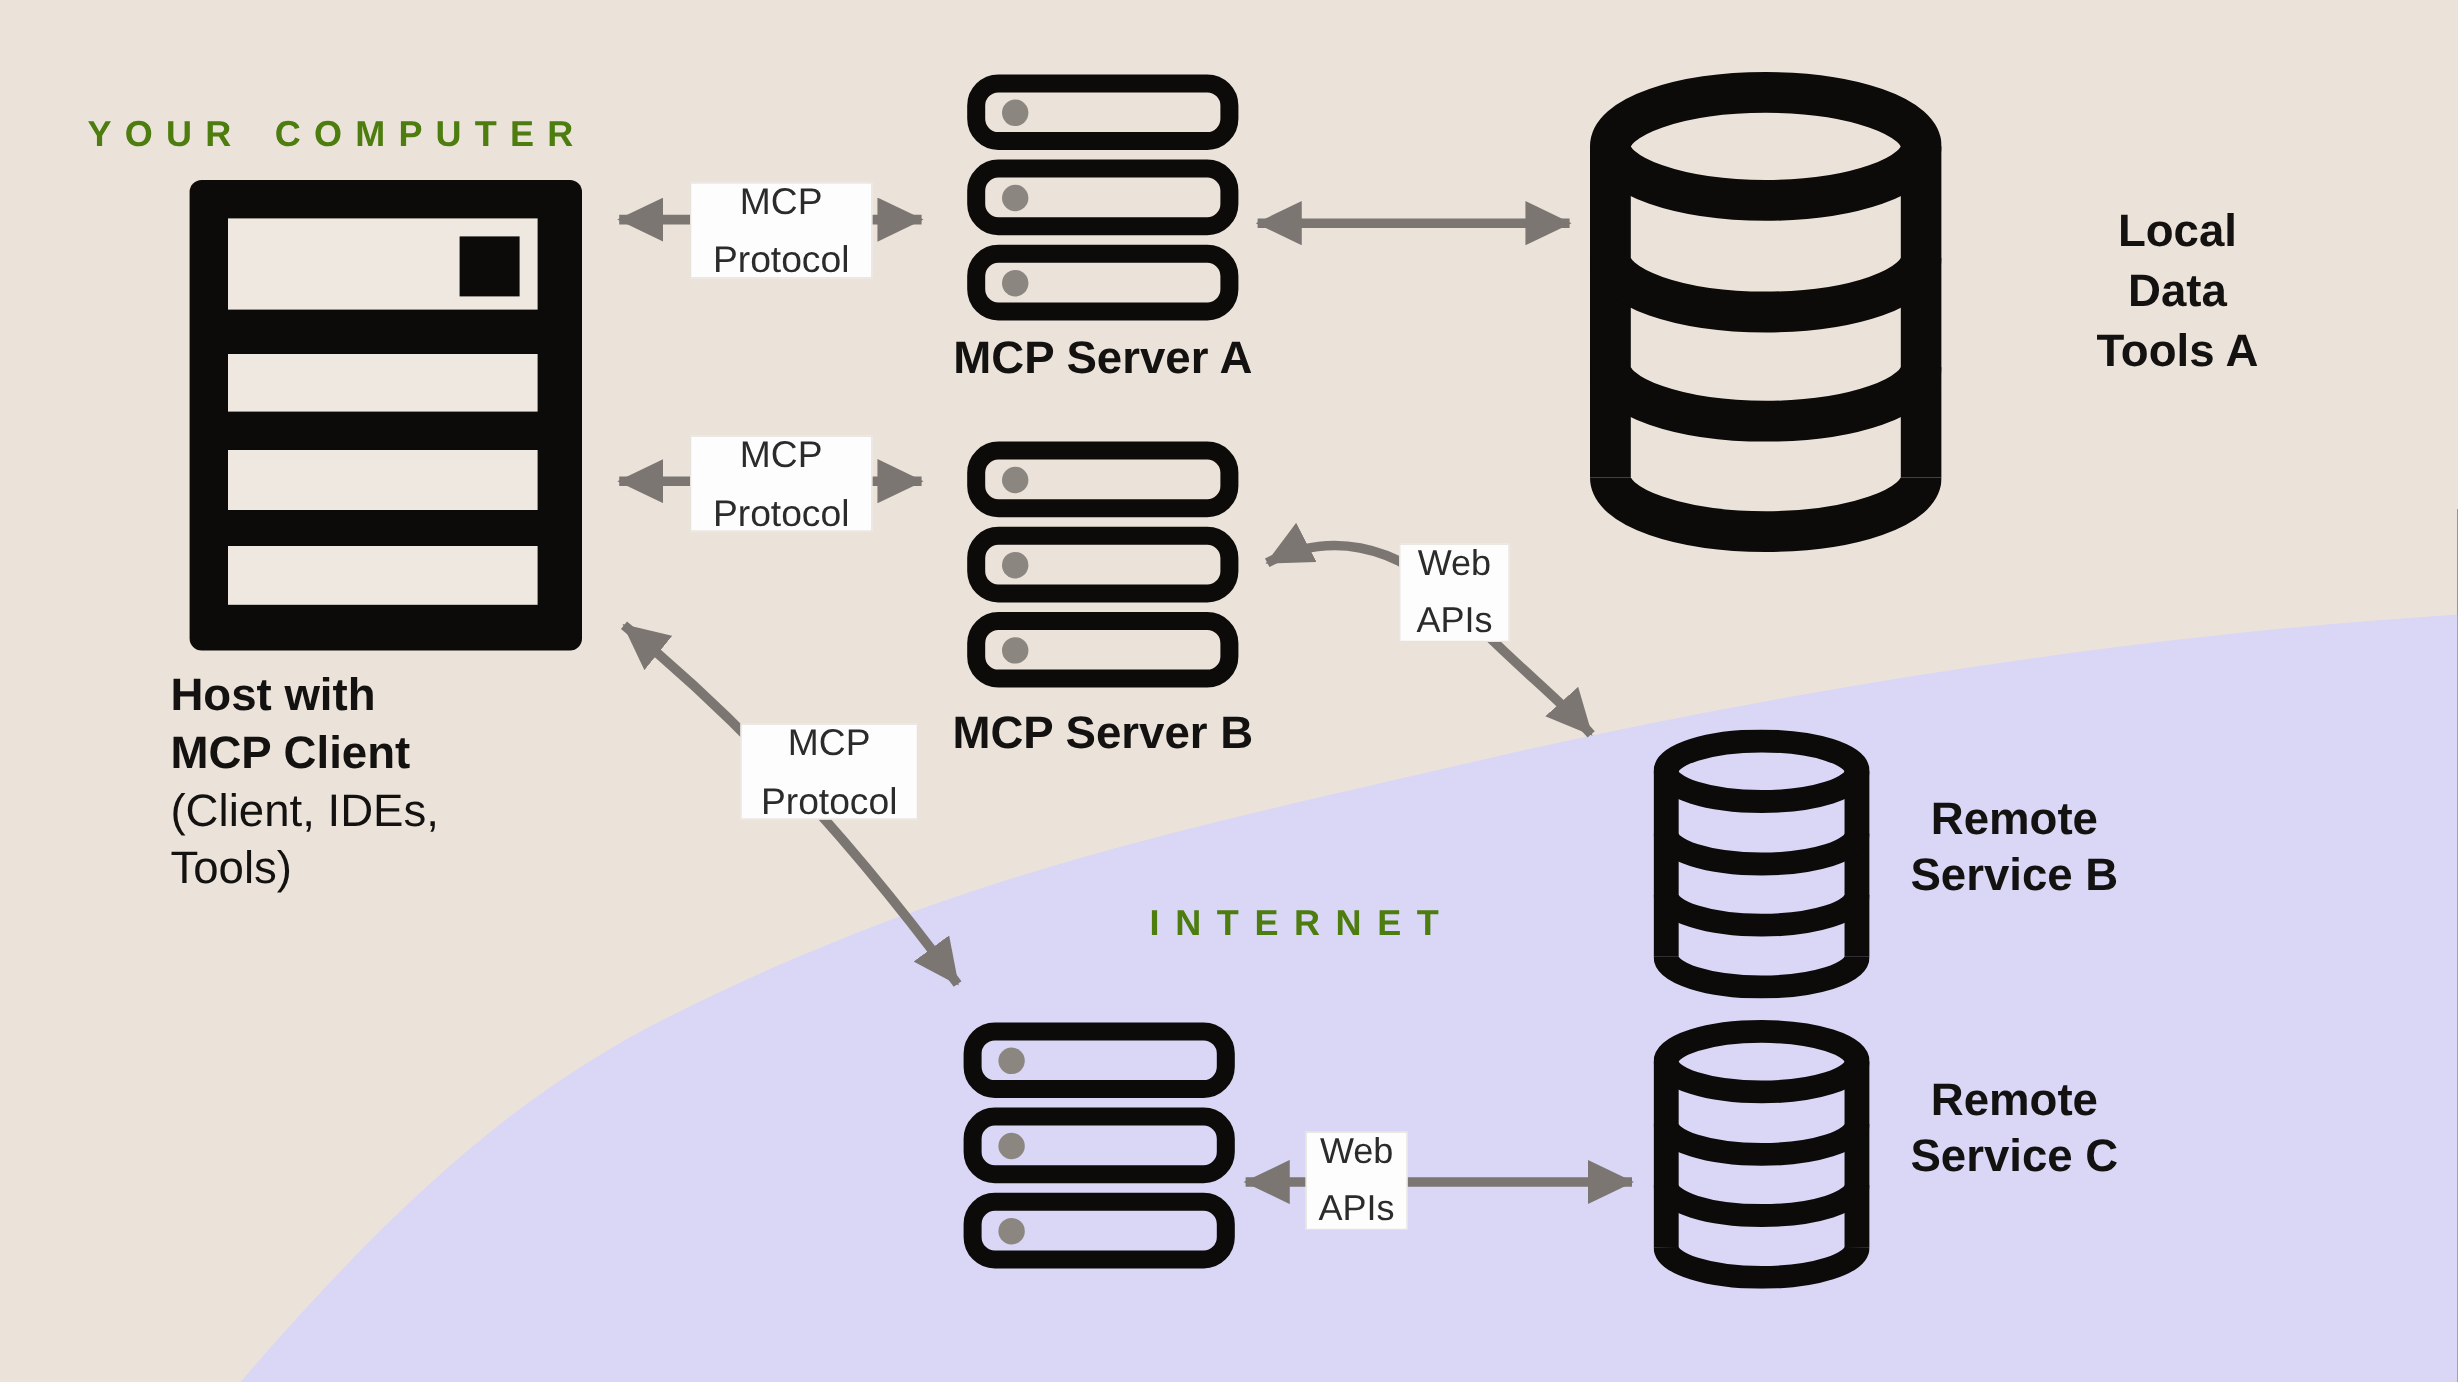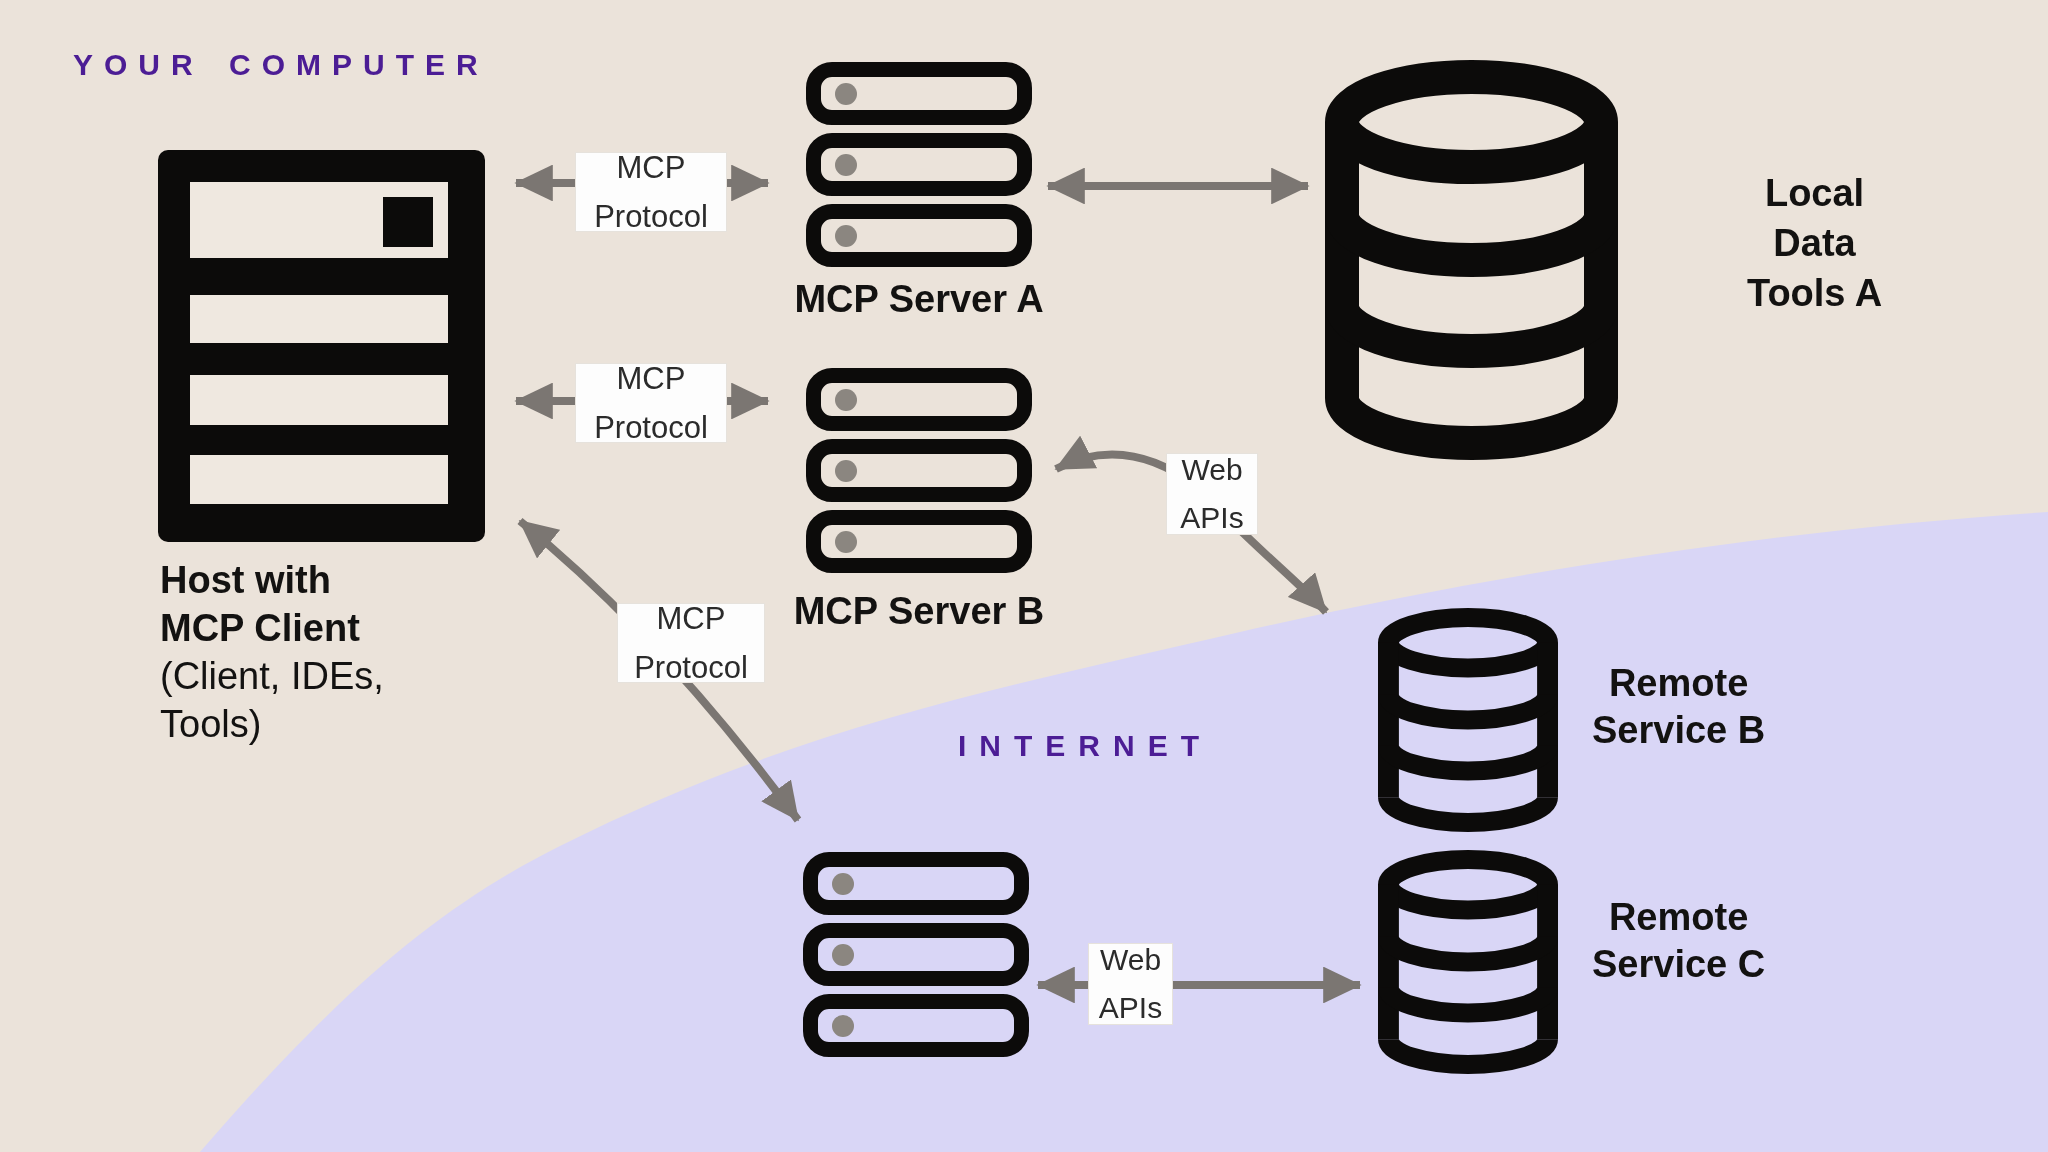--- a/index.html
+++ b/index.html
@@ -7,36 +7,36 @@
     position:relative; width:2048px; height:1152px; overflow:hidden;
     background:#ebe3da;
     font-family:"Liberation Sans", sans-serif;
     color:#131211;
   }
   .layer{position:absolute;inset:0;width:2048px;height:1152px;pointer-events:none;}
 
   
   .zone-label{
     position:absolute; font-weight:700; font-size:30px; letter-spacing:11px;
-    color:#4c1d95; white-space:nowrap;
+    color:#4d7c0f; white-space:nowrap;margin-top:48px;
   }
   .zone-your-computer{left:73px; top:48px; word-spacing:6px;}
-  .zone-internet{left:958px; top:729px; letter-spacing:13px;}
+  .zone-internet{left:958px; top:705px; letter-spacing:13px;}
 
   
   .host-icon{position:absolute; left:158px; top:150px; width:327px; height:392px;
     background:#0c0b0a; border-radius:10px;}
   .host-slot{position:absolute; left:32px; width:258px; background:#efe8e0;}
   .host-slot-1{top:32px; height:76px;}
   .host-slot-2{top:145px; height:48px;}
   .host-slot-3{top:225px; height:50px;}
   .host-slot-4{top:305px; height:49px;}
   .host-square{position:absolute; right:15px; top:15px; width:50px; height:50px; background:#0c0b0a;}
 
-  .host-label{position:absolute; left:160px; top:556px; font-size:38px; line-height:48px;}
+  .host-label{position:absolute; left:142px; top:556px; font-size:38px; line-height:48px;}
   .host-label .bold{font-weight:700;}
 
   
   .server-icon{position:absolute; width:226px; height:206px;}
   .server-slot{position:relative; height:63px; margin-bottom:8px; box-sizing:border-box;
     border:15px solid #0c0b0a; border-radius:26px; background:transparent;}
   .server-slot:last-child{margin-bottom:0;}
   .server-dot{position:absolute; left:14px; top:50%; transform:translateY(-50%);
     width:22px; height:22px; border-radius:50%; background:#8b8680;}
   .server-a{left:806px; top:62px;}

